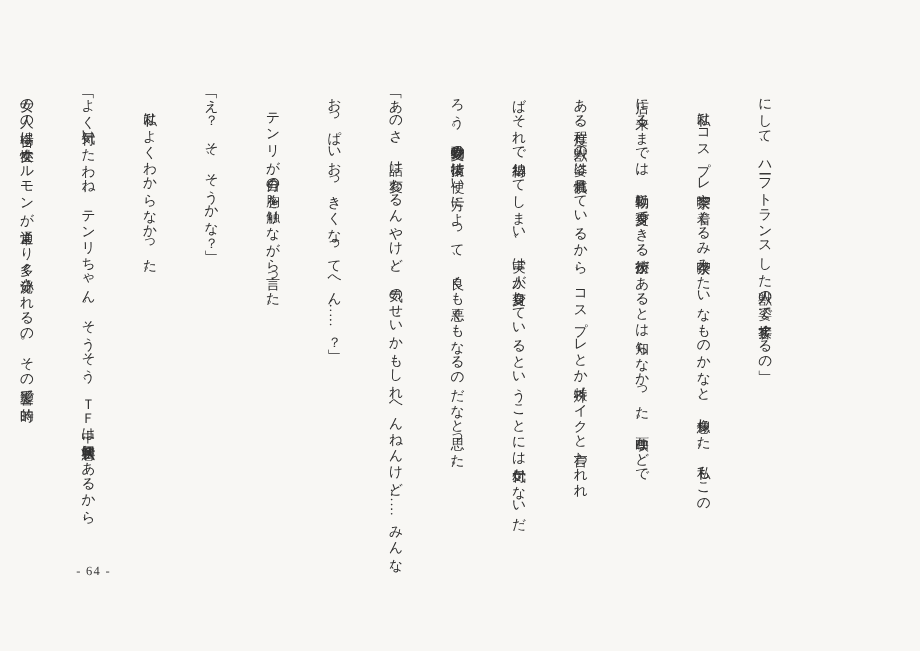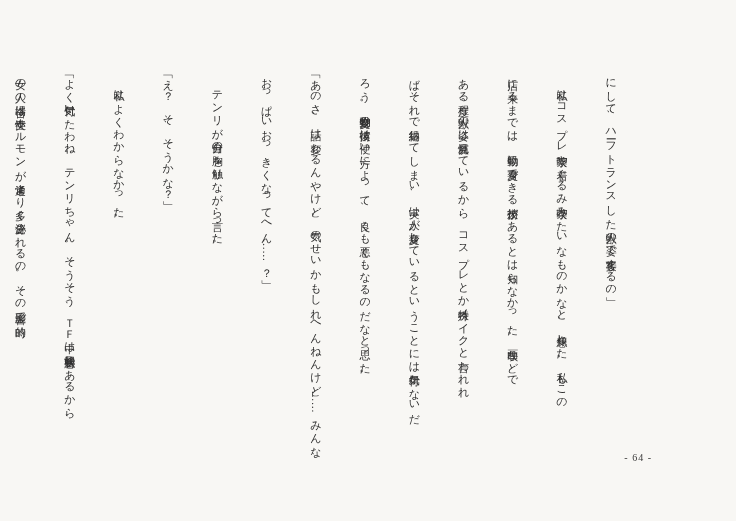--- a/index.html
+++ b/index.html
@@ -32,21 +32,21 @@
     white-space: pre;
   }
   .text-line {
     display: block;
   }
   .page-number {
     position: absolute;
     top: 452px;
     left: 61px;
     width: 591px;
-    text-align: right;
+    text-align: left;
     font-size: 10px;
     letter-spacing: 1px;
     color: #3a3a3a;
   }
 </style>
 </head>
 <body>
 
 <div class="screen">
 

